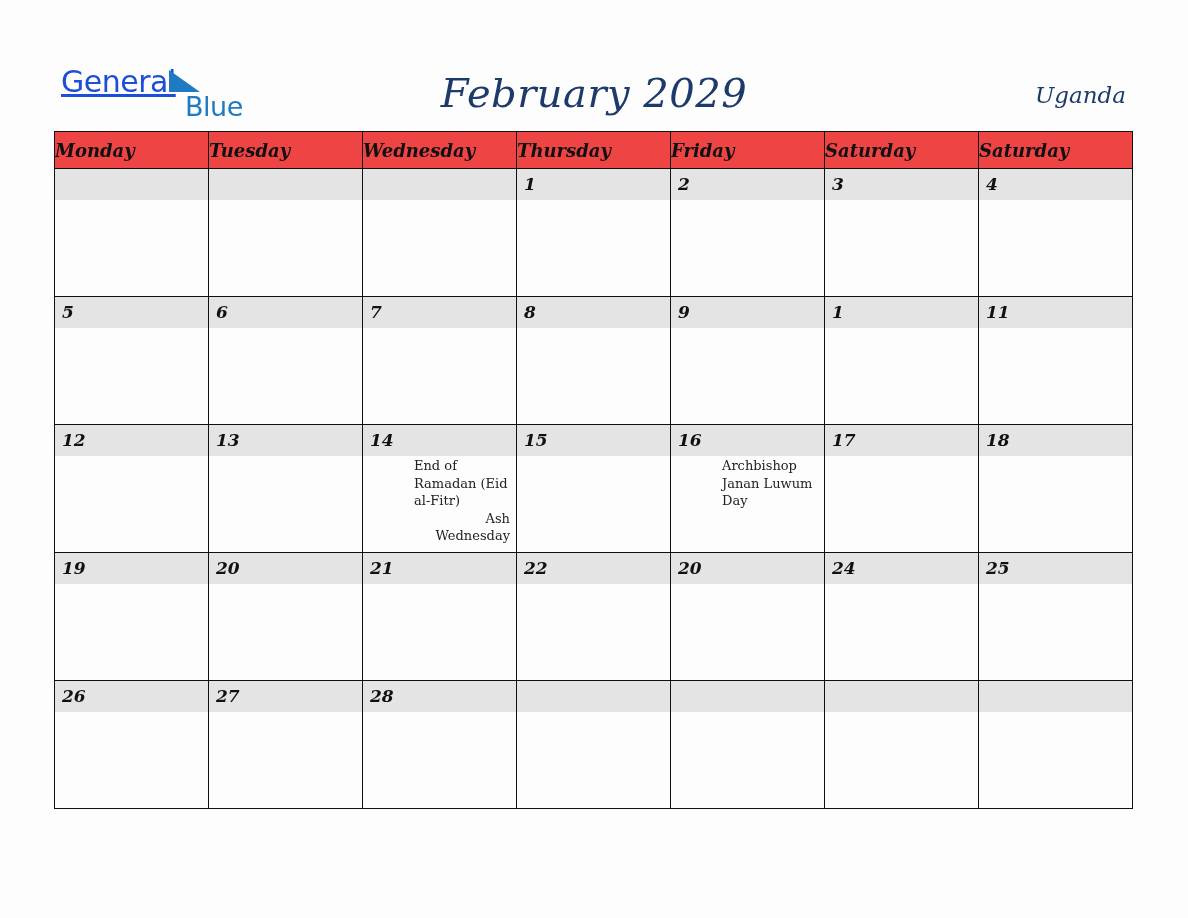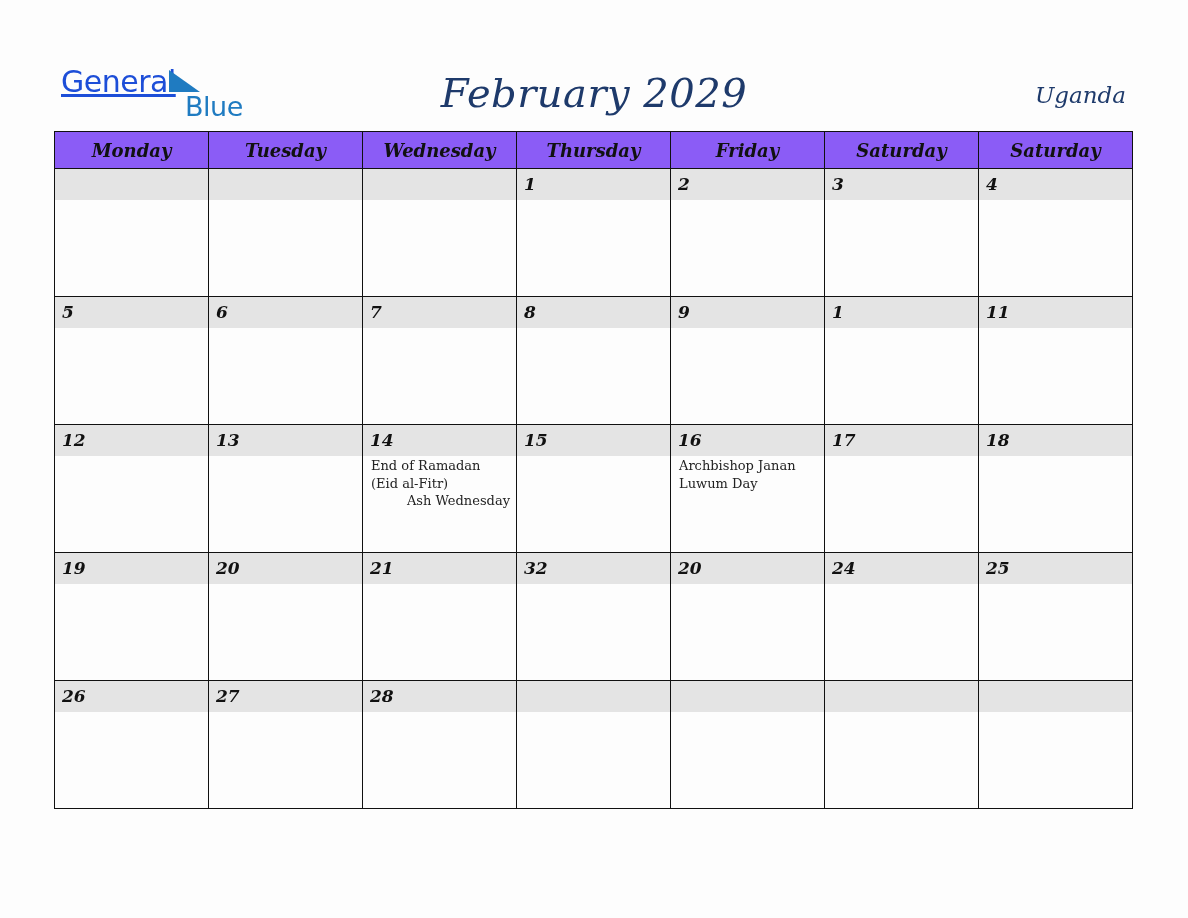--- a/index.html
+++ b/index.html
@@ -44,27 +44,27 @@
       font-size: 23px; color: #1e3a6b;
     }
     .grid {
       position: absolute; left: 54px; top: 131px;
       width: 1079px;
       border-collapse: collapse;
       table-layout: fixed;
     }
     .grid th {
       height: 36px;
-      background: #8b5cf6;
+      background: #ef4444;
       border: 1.5px solid #111;
       font-family: "DejaVu Serif", serif;
       font-style: italic; font-weight: bold;
       font-size: 18px; color: #111;
       padding: 0;
-      text-align: center;
+      text-align: left;
     }
     .grid td {
       height: 127px;
       border: 1.5px solid #111;
       padding: 0;
       vertical-align: top;
       background: #fdfdfd;
     }
     .daybar {
       height: 31px;
@@ -76,21 +76,21 @@
       font-family: "DejaVu Serif", serif;
       font-style: italic; font-weight: bold;
       font-size: 17px; color: #111;
     }
     .events {
       padding: 1px 6px 0 8px;
       font-family: "DejaVu Serif", serif;
       font-size: 13px; color: #222;
       line-height: 17.5px;
     }
-    .events .ev { display: block; }
+    .events .ev { display: block; margin-left: 43px; }
     .events .ev.indent { padding-left: 10px; text-align: right; }
   </style>
 </head>
 <body>
 
 <div class="logo">
   <span class="logo-general">General</span>
   <span class="logo-tri-wrap">
     <svg width="31" height="22" viewBox="0 0 31 22">
         <polygon points="0,0 0,22 31,22" fill="#1f7bc1"></polygon>
@@ -244,21 +244,21 @@
             <span class="daynum">20</span>
           </div>
         </td>
         <td>
           <div class="daybar">
             <span class="daynum">21</span>
           </div>
         </td>
         <td>
           <div class="daybar">
-            <span class="daynum">32</span>
+            <span class="daynum">22</span>
           </div>
         </td>
         <td>
           <div class="daybar">
             <span class="daynum">20</span>
           </div>
         </td>
         <td>
           <div class="daybar">
             <span class="daynum">24</span>

